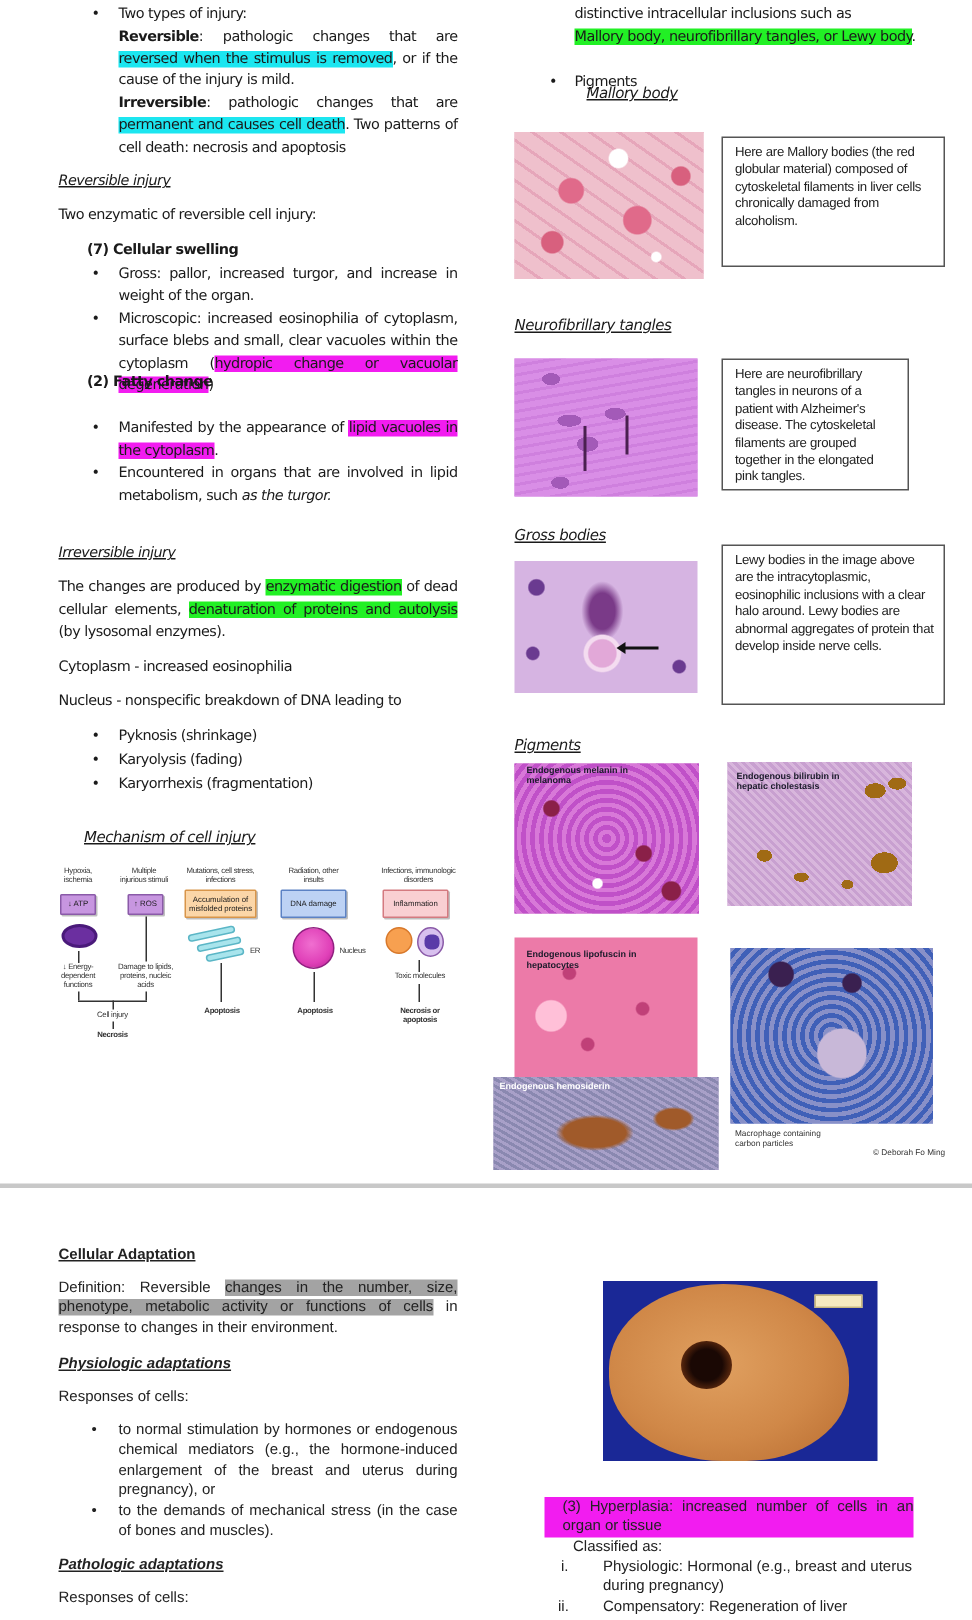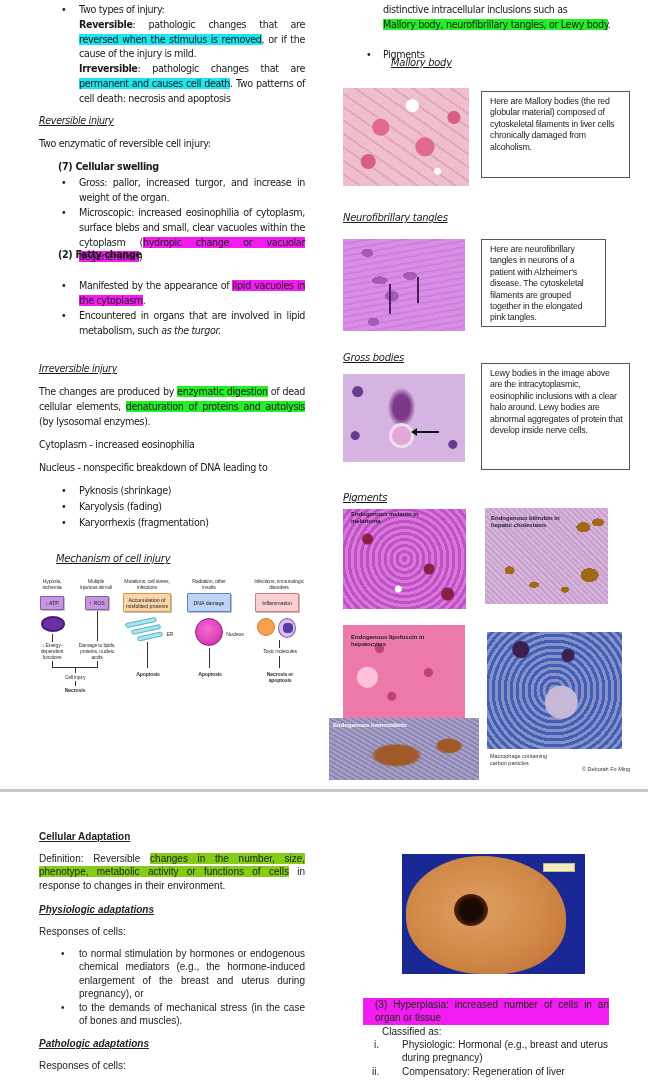--- a/index.html
+++ b/index.html
@@ -11,21 +11,21 @@
   .page2 { top: 792px; height: 323px; }
   .abs { position: absolute; }
   .cal { font-family: "DejaVu Sans", sans-serif; font-size: 9.6px; letter-spacing: -0.35px; line-height: 14.8px; }
   .just { text-align: justify; }
   .u { text-decoration: underline; }
   .i { font-style: italic; }
   .b { font-weight: bold; }
   .hl-cyan { background: #1ce6f0; }
   .hl-green { background: #22f025; }
   .hl-mag { background: #f21cf0; }
-  .hl-yel { background: #84cc16; }
+  .hl-yel { background: #a3a3a3; }
   .bullet { position: absolute; left: -18px; }
   .capbox { position: absolute; border: 1px solid #555; background: #fff; padding: 4px 6px 4px 8px; font-size: 8.8px; line-height: 11.4px; color: #222; letter-spacing: -0.2px; }
   .heading-i { font-family: "DejaVu Sans", sans-serif; font-size: 10px; font-style: italic; text-decoration: underline; letter-spacing: -0.3px; }
   .micro { position: absolute; overflow: hidden; }
   .imgtxt { position: absolute; font-size: 6px; line-height: 7px; font-weight: bold; color: #1a1a2a; }
   .diag-label { position: absolute; font-size: 5.2px; line-height: 6px; text-align: center; color: #333; letter-spacing: -0.2px; }
   .dbox { position: absolute; font-size: 5.2px; line-height: 6px; text-align: center; display: flex; align-items: center; justify-content: center; border-radius: 1px; box-shadow: 1px 1px 0 rgba(0,0,0,0.25); }
   .vline { position: absolute; width: 1px; background: #333; }
   .hline { position: absolute; height: 1px; background: #333; }
   .p2 { font-family: "Liberation Sans", sans-serif; font-size: 10px; line-height: 13.4px; color: #222; }

